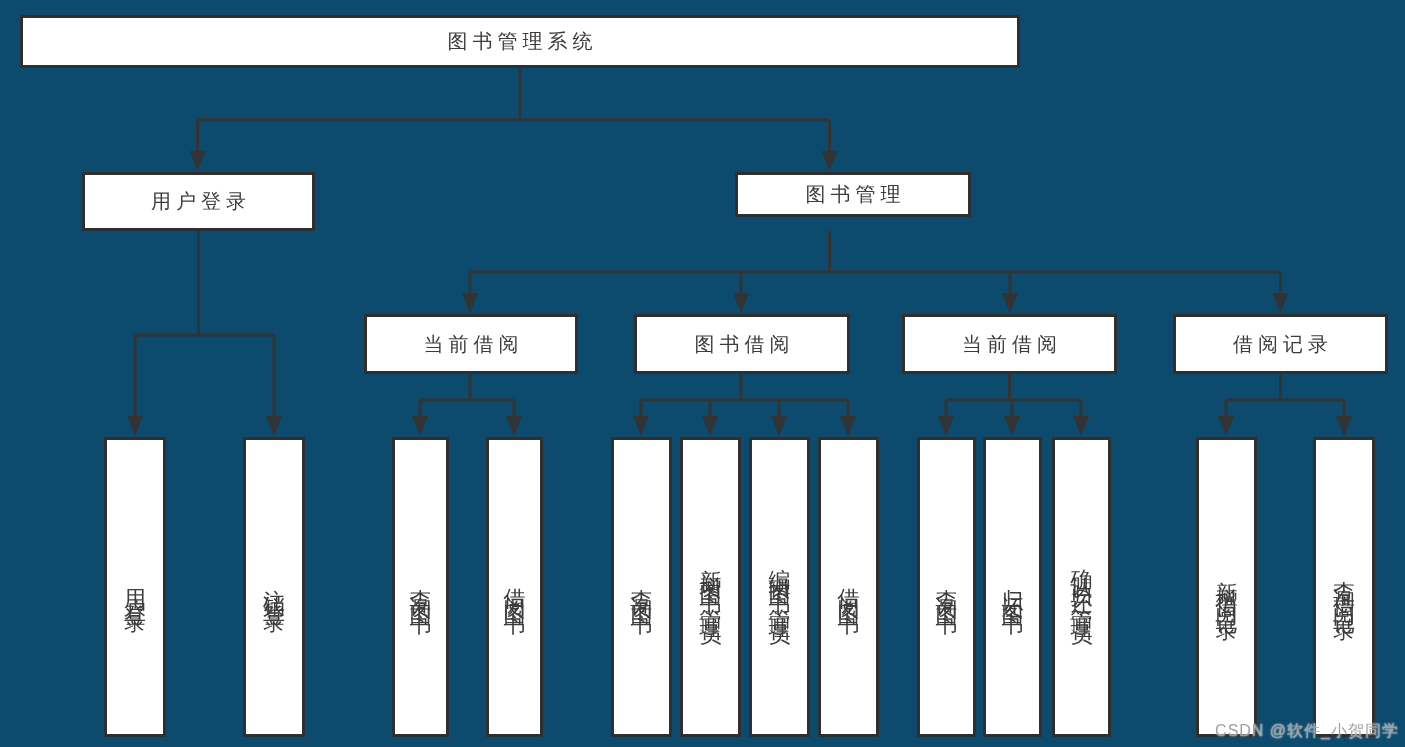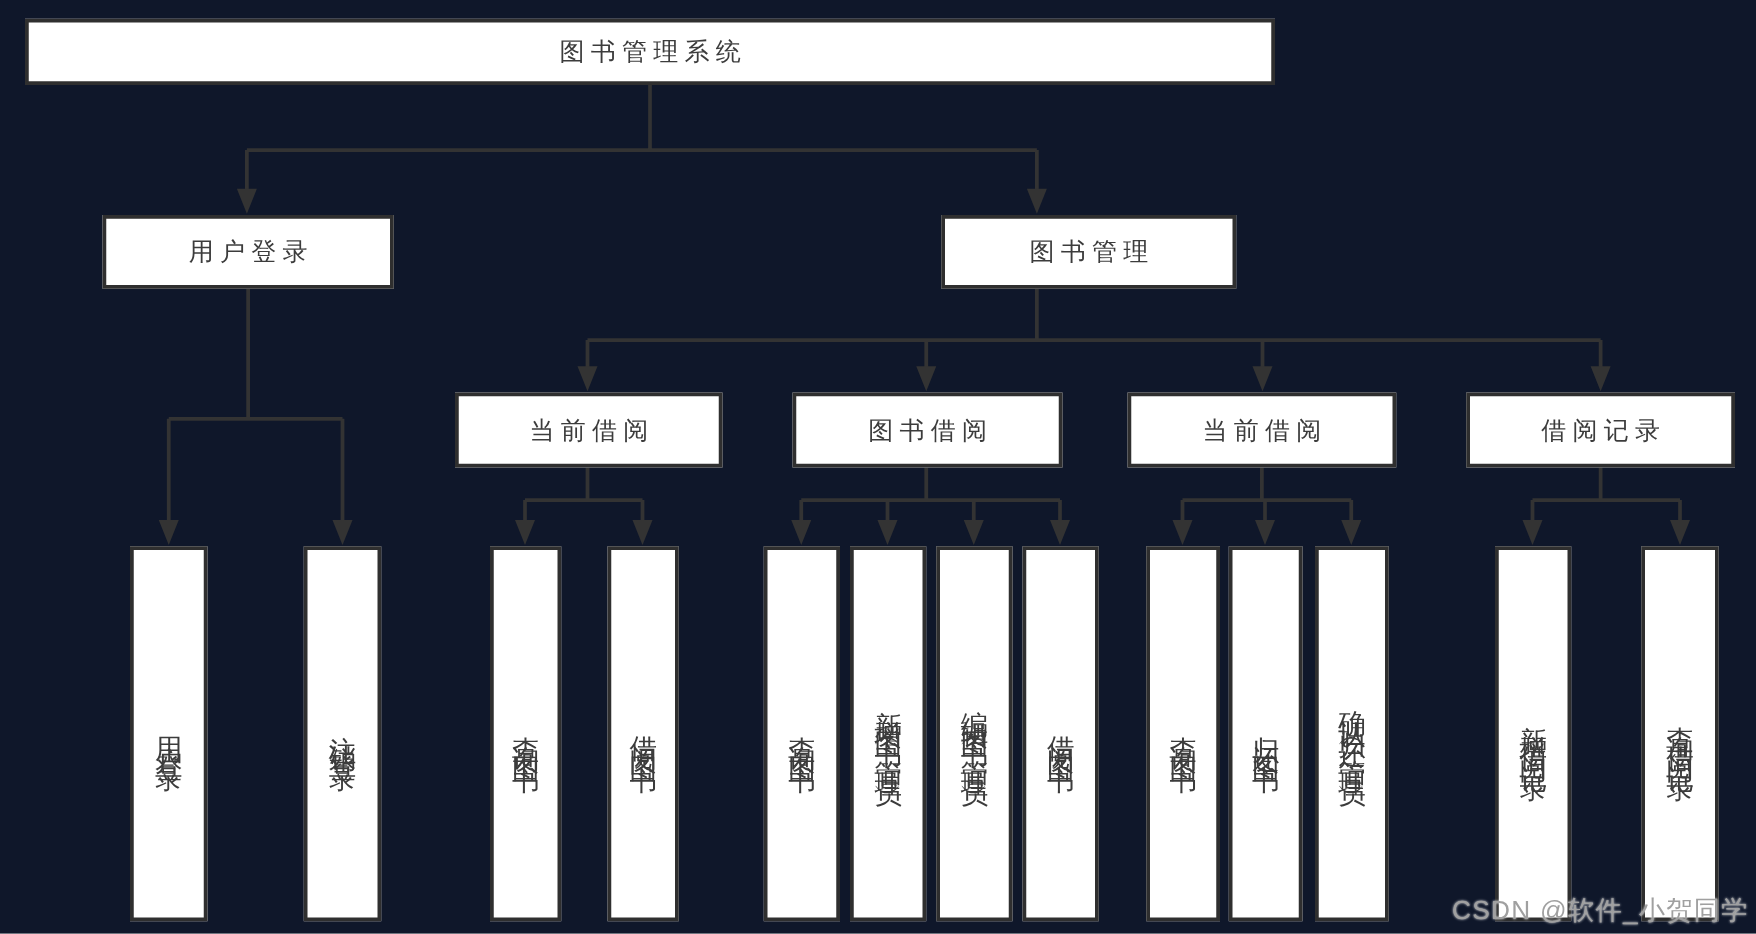--- a/index.html
+++ b/index.html
@@ -1,21 +1,21 @@
 <!DOCTYPE html>
 <html><head>
 <meta charset="utf-8">
 <style>
   * { margin: 0; padding: 0; box-sizing: border-box; }
   html, body { background: #ffffff; }
   .canvas {
     position: relative;
     width: 1405px;
     height: 747px;
-    background: #0f172a;
+    background: #0c4a6e;
     font-family: "Liberation Sans", sans-serif;
     overflow: hidden;
   }
   .connectors {
     position: absolute;
     left: 0; top: 0;
     width: 1405px; height: 747px;
     pointer-events: none;
   }
   .connectors .ln { stroke: #333333; stroke-width: 3; fill: none; }
@@ -39,21 +39,21 @@
     writing-mode: vertical-rl;
     text-orientation: mixed;
     font-size: 22px;
     letter-spacing: 8px;
     line-height: 1;
   }
   .watermark {
     position: absolute;
     right: 6px;
     bottom: 5px;
-    font-size: 21px;
+    font-size: 16px;
     color: #a0a0a0;
     letter-spacing: 1px;
     text-shadow: 0 0 2px #ffffff;
     z-index: 5;
     white-space: nowrap;
   }
 </style>
 </head>
 <body>
 
@@ -109,21 +109,21 @@
     </g>
   </svg>
 
   <div class="box h" style="left:20px; top:15px; width:1000px; height:53px;">
     <span>图书管理系统</span>
   </div>
 
   <div class="box h" style="left:82px; top:172px; width:233px; height:59px;">
     <span>用户登录</span>
   </div>
-  <div class="box h" style="left:753px; top:172px; width:236px; height:59px;">
+  <div class="box h" style="left:735px; top:172px; width:236px; height:45px;">
     <span>图书管理</span>
   </div>
 
   <div class="box h" style="left:364px; top:314px; width:214px; height:60px;">
     <span>当前借阅</span>
   </div>
   <div class="box h" style="left:634px; top:314px; width:216px; height:60px;">
     <span>图书借阅</span>
   </div>
   <div class="box h" style="left:902px; top:314px; width:215px; height:60px;">

